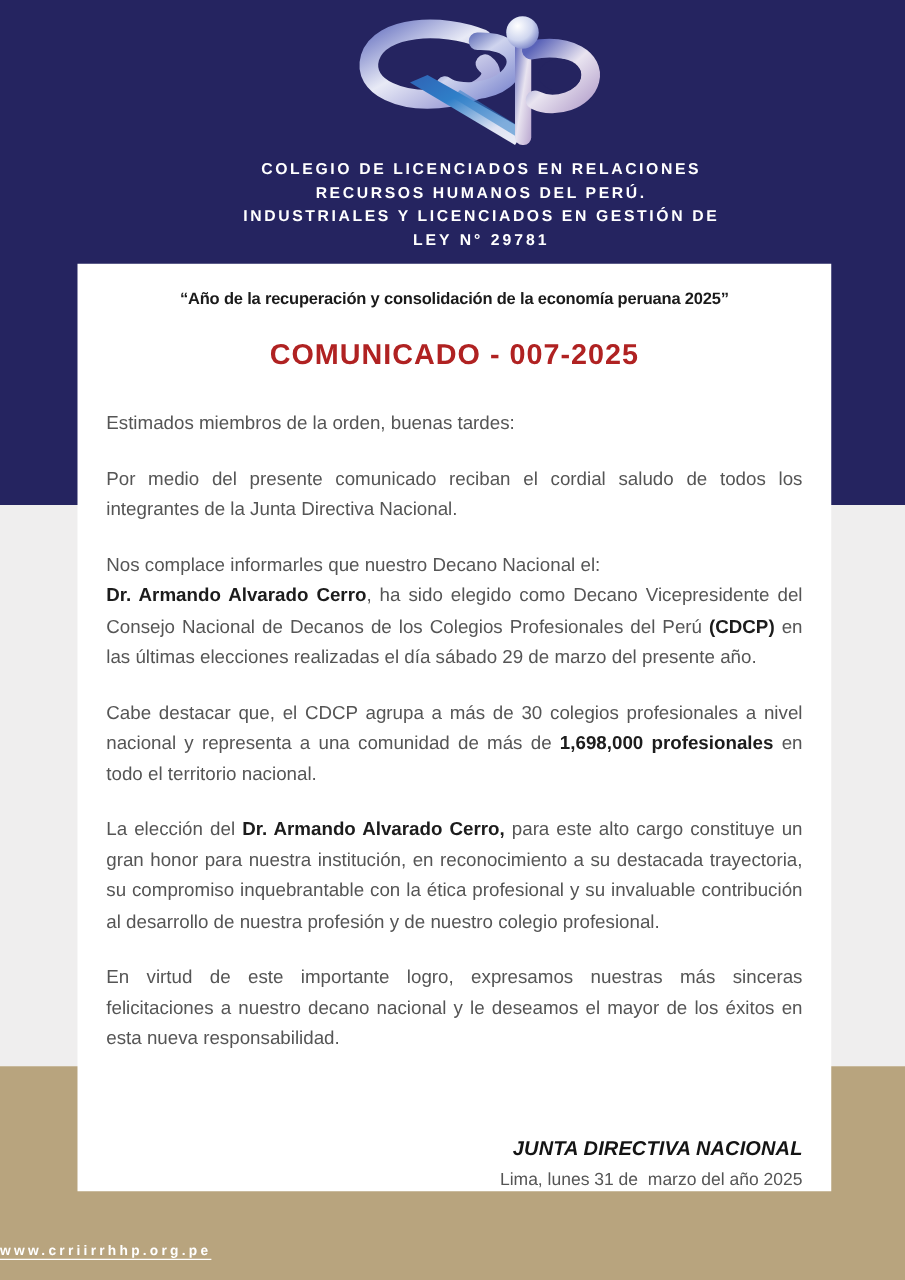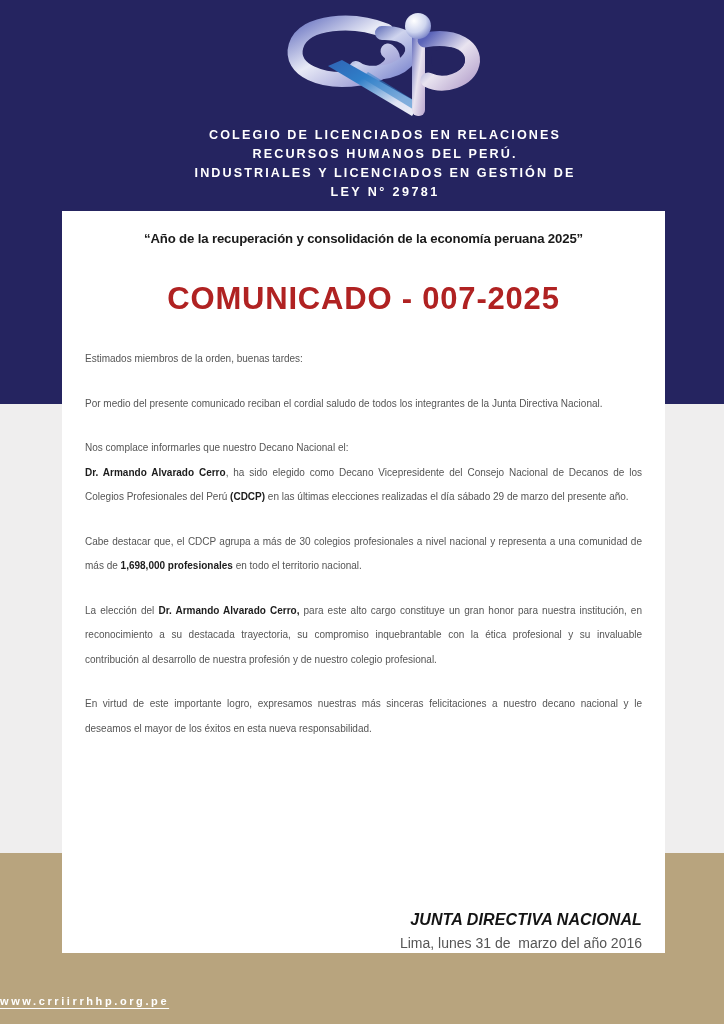--- a/index.html
+++ b/index.html
@@ -89,32 +89,32 @@
     margin-top: 20px;
     text-align: center;
     font-size: 13.2px;
     font-weight: bold;
     color: #1a1a1a;
     font-family: "Liberation Sans", sans-serif;
     letter-spacing: -0.15px;
   }
 
   .comunicado {
-    margin-top: 35px;
+    margin-top: 24px;
     text-align: center;
     color: #b02222;
-    font-size: 31px;
+    font-size: 23px;
     font-weight: bold;
     letter-spacing: 0.8px;
   }
 
   .body-text {
     margin-top: 30px;
     color: #555555;
-    font-size: 10px;
+    font-size: 15px;
     line-height: 24.5px;
     text-align: justify;
   }
   .body-text p {
     margin: 0 0 20px 0;
   }
   .body-text p:last-child { margin-bottom: 14px; }
   .body-text b {
     color: #1c1c1c;
     font-weight: bold;
@@ -242,19 +242,19 @@
         <p><span>Cabe destacar que, el CDCP agrupa a más de 30 colegios profesionales a nivel nacional y representa a una comunidad de más de </span><b>1,698,000 profesionales</b><span> en todo el territorio nacional.</span></p>
 
         <p><span>La elección del </span><b>Dr. Armando Alvarado Cerro,</b><span> para este alto cargo constituye un gran honor para nuestra institución, en reconocimiento a su destacada trayectoria, su compromiso inquebrantable con la ética profesional y su invaluable contribución al desarrollo de nuestra profesión y de nuestro colegio profesional.</span></p>
 
         <p>En virtud de este importante logro, expresamos nuestras más sinceras felicitaciones a nuestro decano nacional y le deseamos el mayor de los éxitos en esta nueva responsabilidad.</p>
       </div>
     </div>
 
     <div class="signature">
       <div class="sig-title">JUNTA DIRECTIVA NACIONAL</div>
-      <div class="sig-date">Lima, lunes 31 de  marzo del año 2016</div>
+      <div class="sig-date">Lima, lunes 31 de  marzo del año 2025</div>
     </div>
   </div>
 
   <div class="footer-url">www.crriirrhhp.org.pe</div>
 
 </div>
 
 </body></html>

